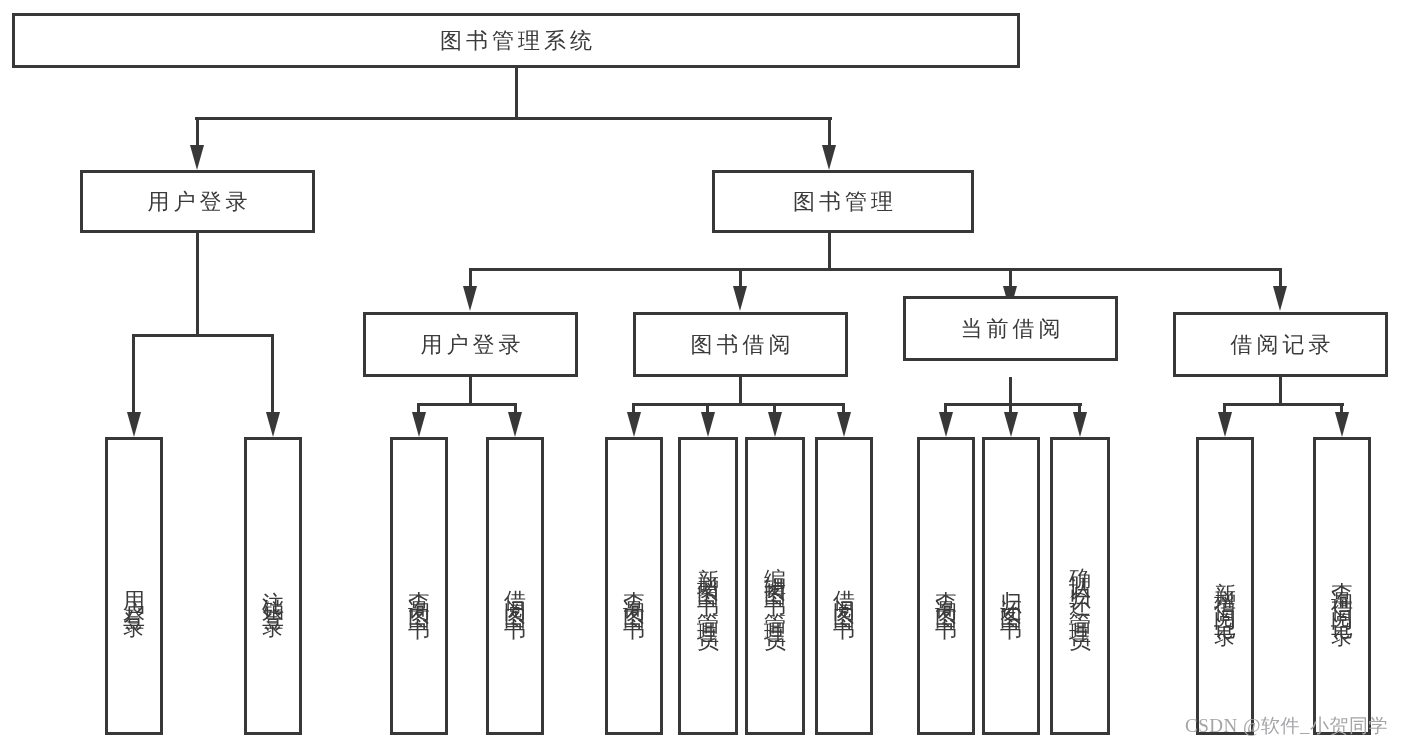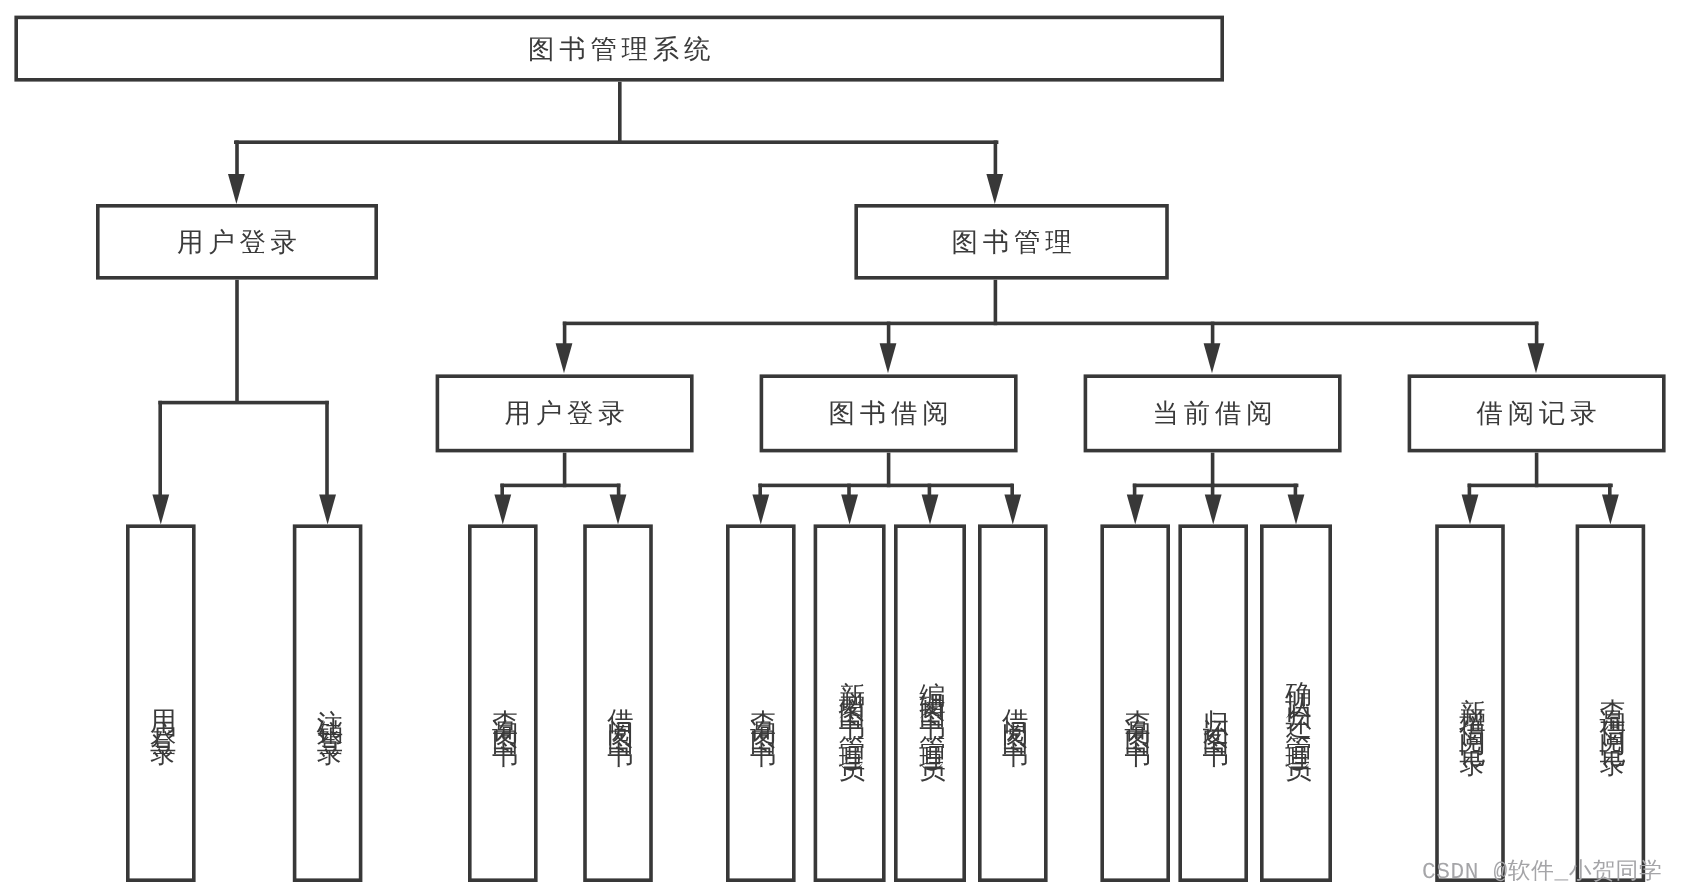--- a/index.html
+++ b/index.html
@@ -1,21 +1,21 @@
 <!DOCTYPE html>
 <html><head>
 <meta charset="utf-8">
 <style>
   html,body{margin:0;padding:0;background:#ffffff;}
   #stage{
     position:relative;
     width:1405px;height:747px;
     background:#ffffff;
     overflow:hidden;
-    font-family:Liberation Mono, monospace;
+    font-family:Liberation Serif, serif;
   }
   
   .box{
     position:absolute;
     box-sizing:border-box;
     background:#ffffff;
     border:3px solid #383838;
     color:#3a3a3a;
     display:flex;
     align-items:center;
@@ -129,21 +129,21 @@
   <div class="box hbox" style="left:712px;top:170px;width:262px;height:63px">
     <span>图书管理</span>
   </div>
 
   <div class="box hbox" style="left:363px;top:312px;width:215px;height:65px">
     <span>用户登录</span>
   </div>
   <div class="box hbox" style="left:633px;top:312px;width:215px;height:65px">
     <span>图书借阅</span>
   </div>
-  <div class="box hbox" style="left:903px;top:312px;width:215px;height:65px">
+  <div class="box hbox" style="left:903px;top:296px;width:215px;height:65px">
     <span>当前借阅</span>
   </div>
   <div class="box hbox" style="left:1173px;top:312px;width:215px;height:65px">
     <span>借阅记录</span>
   </div>
 
   <div class="box leaf" style="left:105px;top:437px;width:58px;height:298px">
     <span>用户登录</span>
   </div>
   <div class="box leaf" style="left:244px;top:437px;width:58px;height:298px">

